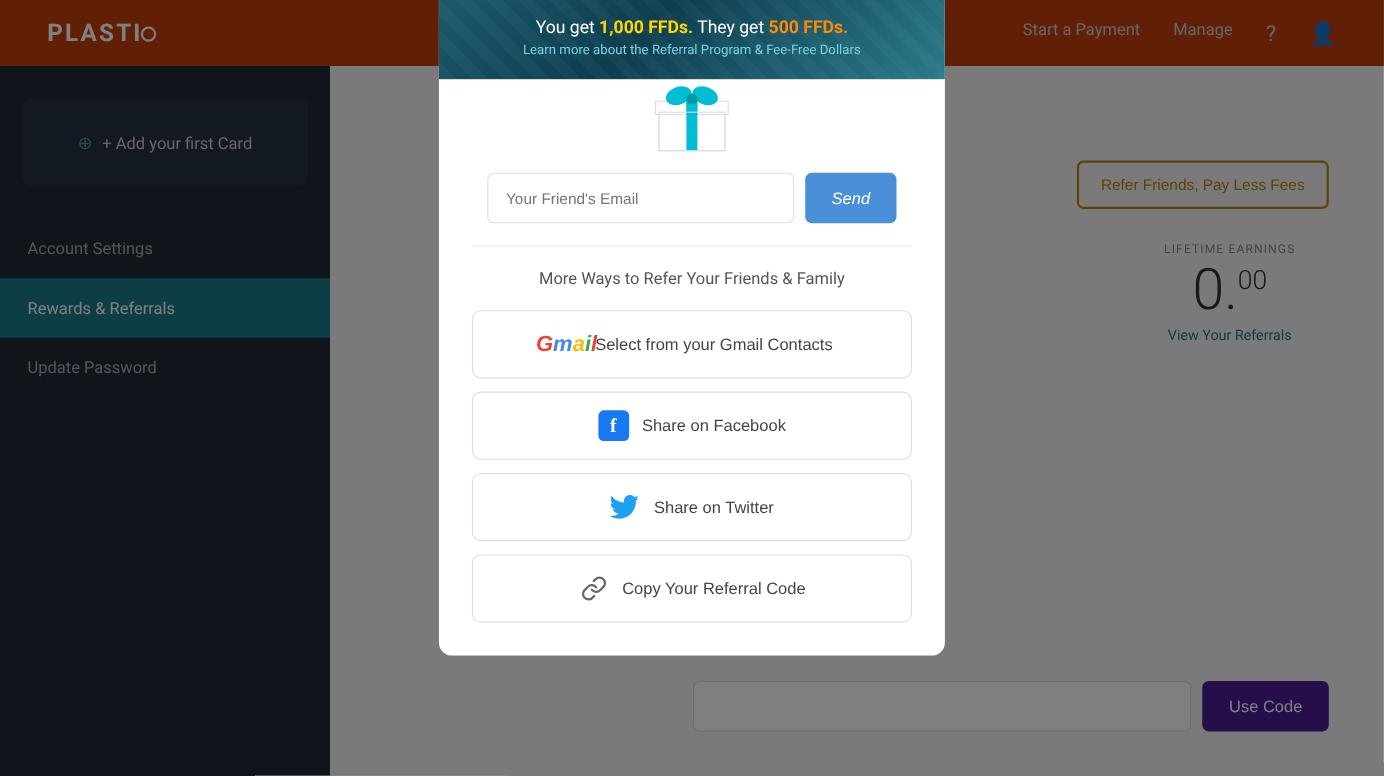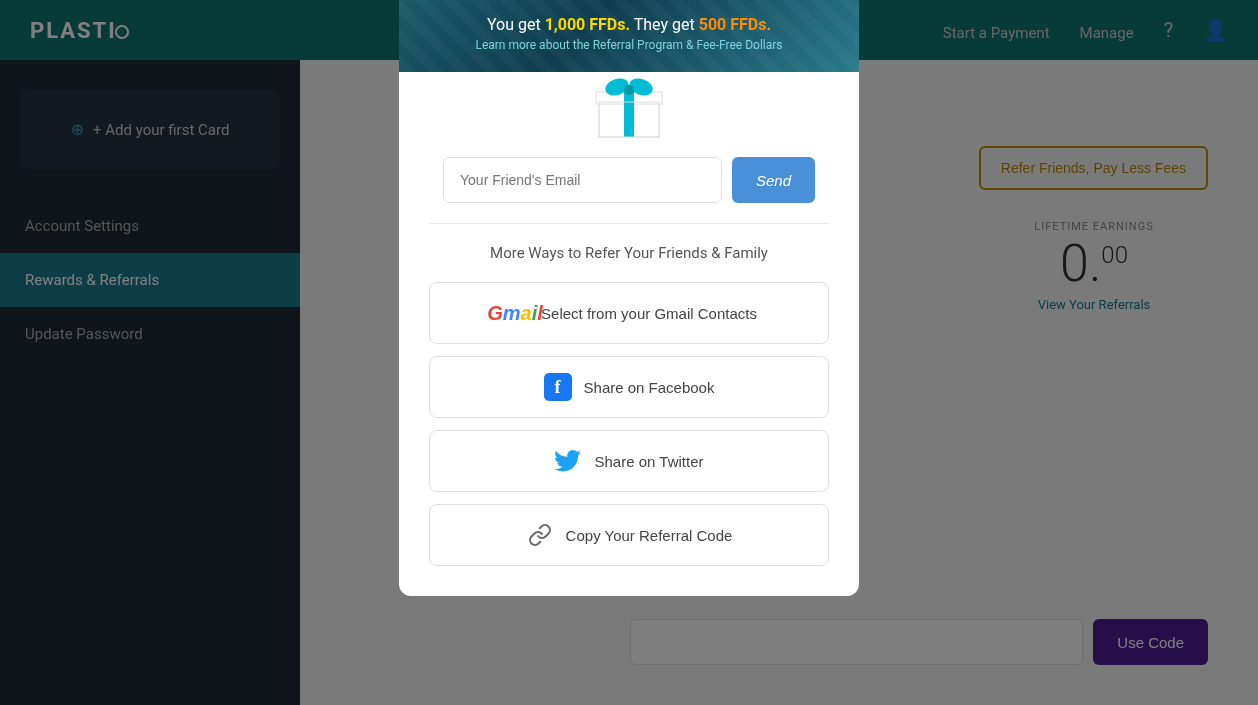--- a/index.html
+++ b/index.html
@@ -18,45 +18,45 @@
       top: 0; left: 0;
       width: 100%; height: 100%;
       background: #f0f0f0;
     }
 
     
     .topnav {
       position: absolute;
       top: 0; left: 0; right: 0;
       height: 60px;
-      background: #0f766e;
+      background: #c2410c;
       display: flex;
       align-items: center;
       justify-content: space-between;
-      padding: 0 30px;
+      padding: 0 43px;
       z-index: 1;
     }
     .topnav-logo {
       color: #fff;
       font-size: 22px;
       font-weight: bold;
       letter-spacing: 2px;
     }
     .topnav-logo span.o-circle {
       display: inline-block;
       width: 14px;
       height: 14px;
       border-radius: 50%;
       border: 2px solid #fff;
       vertical-align: middle;
       margin-left: -2px;
     }
     .topnav-right {
       display: flex;
-      align-items: flex-end;
+      align-items: flex-start;
       gap: 30px;
     }
     .topnav-link {
       color: #ccc;
       font-size: 15px;
       cursor: pointer;
     }
     .topnav-icon {
       color: #ccc;
       font-size: 20px;
@@ -149,21 +149,21 @@
       border-radius: 6px;
       font-size: 14px;
       cursor: pointer;
       font-weight: 500;
     }
 
     
     .lifetime-box {
       position: absolute;
       top: 160px;
-      right: 64px;
+      right: 40px;
       text-align: center;
       width: 200px;
     }
     .lifetime-label {
       color: #888;
       font-size: 11px;
       letter-spacing: 1px;
       text-transform: uppercase;
     }
     .lifetime-amount {

